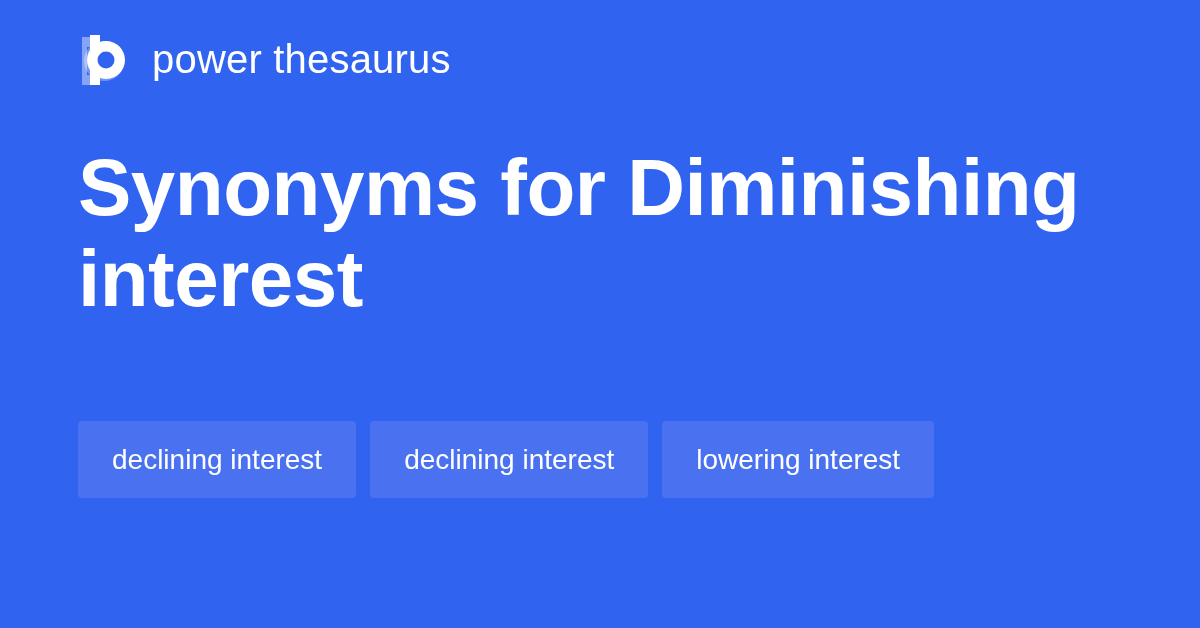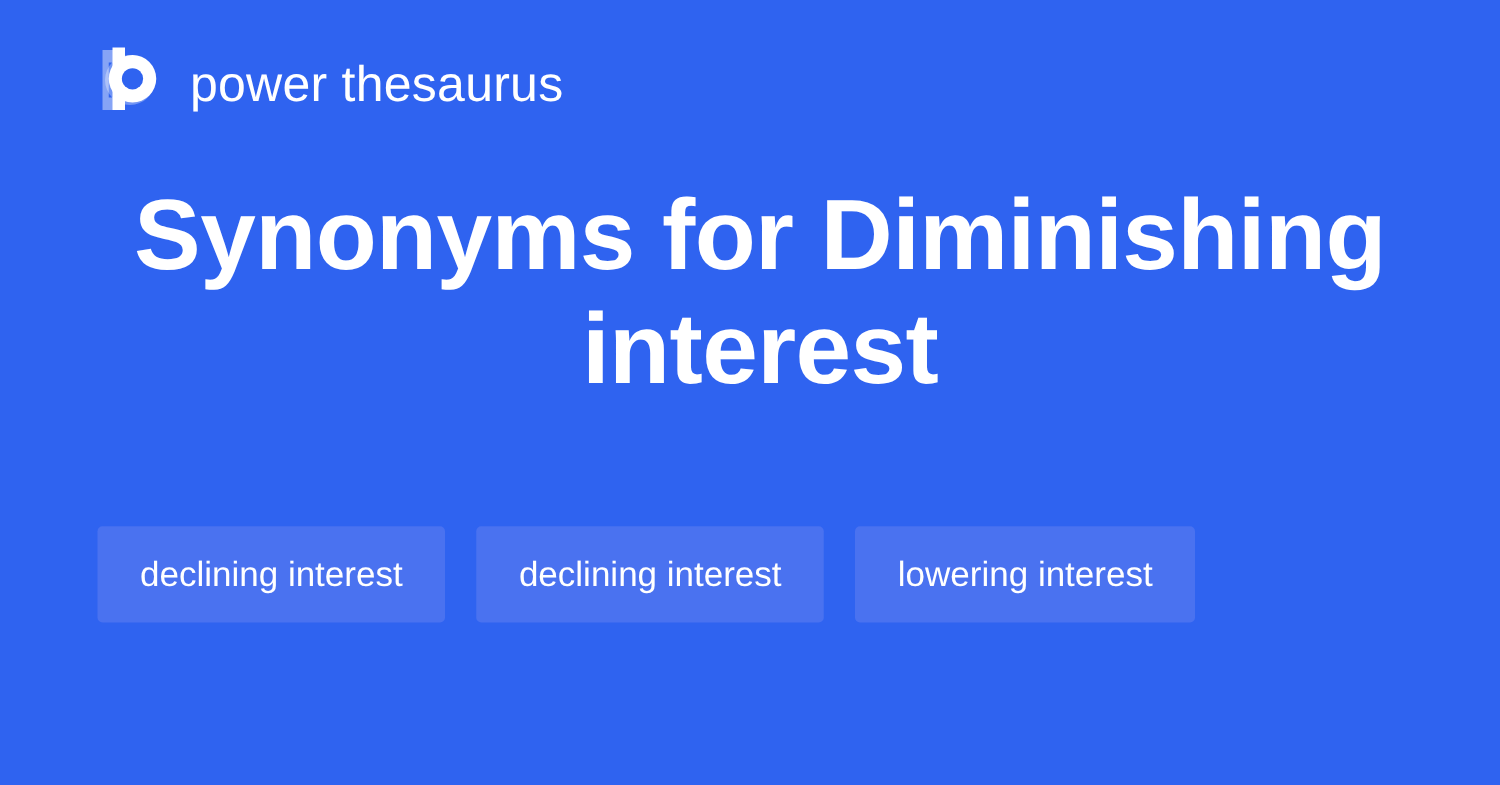--- a/index.html
+++ b/index.html
@@ -22,21 +22,21 @@
     background: #2f63f0;
     box-sizing: border-box;
   }
 
   
   .brand {
     position: absolute;
     left: 78px;
     top: 30px;
     display: flex;
-    align-items: flex-end;
+    align-items: center;
     height: 58px;
   }
 
   .brand-logo {
     position: relative;
     width: 52px;
     height: 52px;
     flex: 0 0 52px;
     margin-right: 22px;
   }
@@ -60,32 +60,31 @@
     position: absolute;
     left: 78px;
     top: 142px;
     width: 1060px;
     color: #ffffff;
     font-size: 80px;
     font-weight: 700;
     line-height: 1.14;
     letter-spacing: -0.5px;
     margin: 0;
-    text-align: center;
   }
 
   
   .chips {
     position: absolute;
     left: 78px;
     top: 421px;
     width: 1060px;
     display: flex;
     flex-wrap: wrap;
-    gap: 25px;
+    gap: 14px;
     align-content: flex-start;
   }
 
   .chip {
     background: #4a72f0;
     color: #ffffff;
     font-size: 28px;
     font-weight: 400;
     line-height: 1;
     border-radius: 4px;

